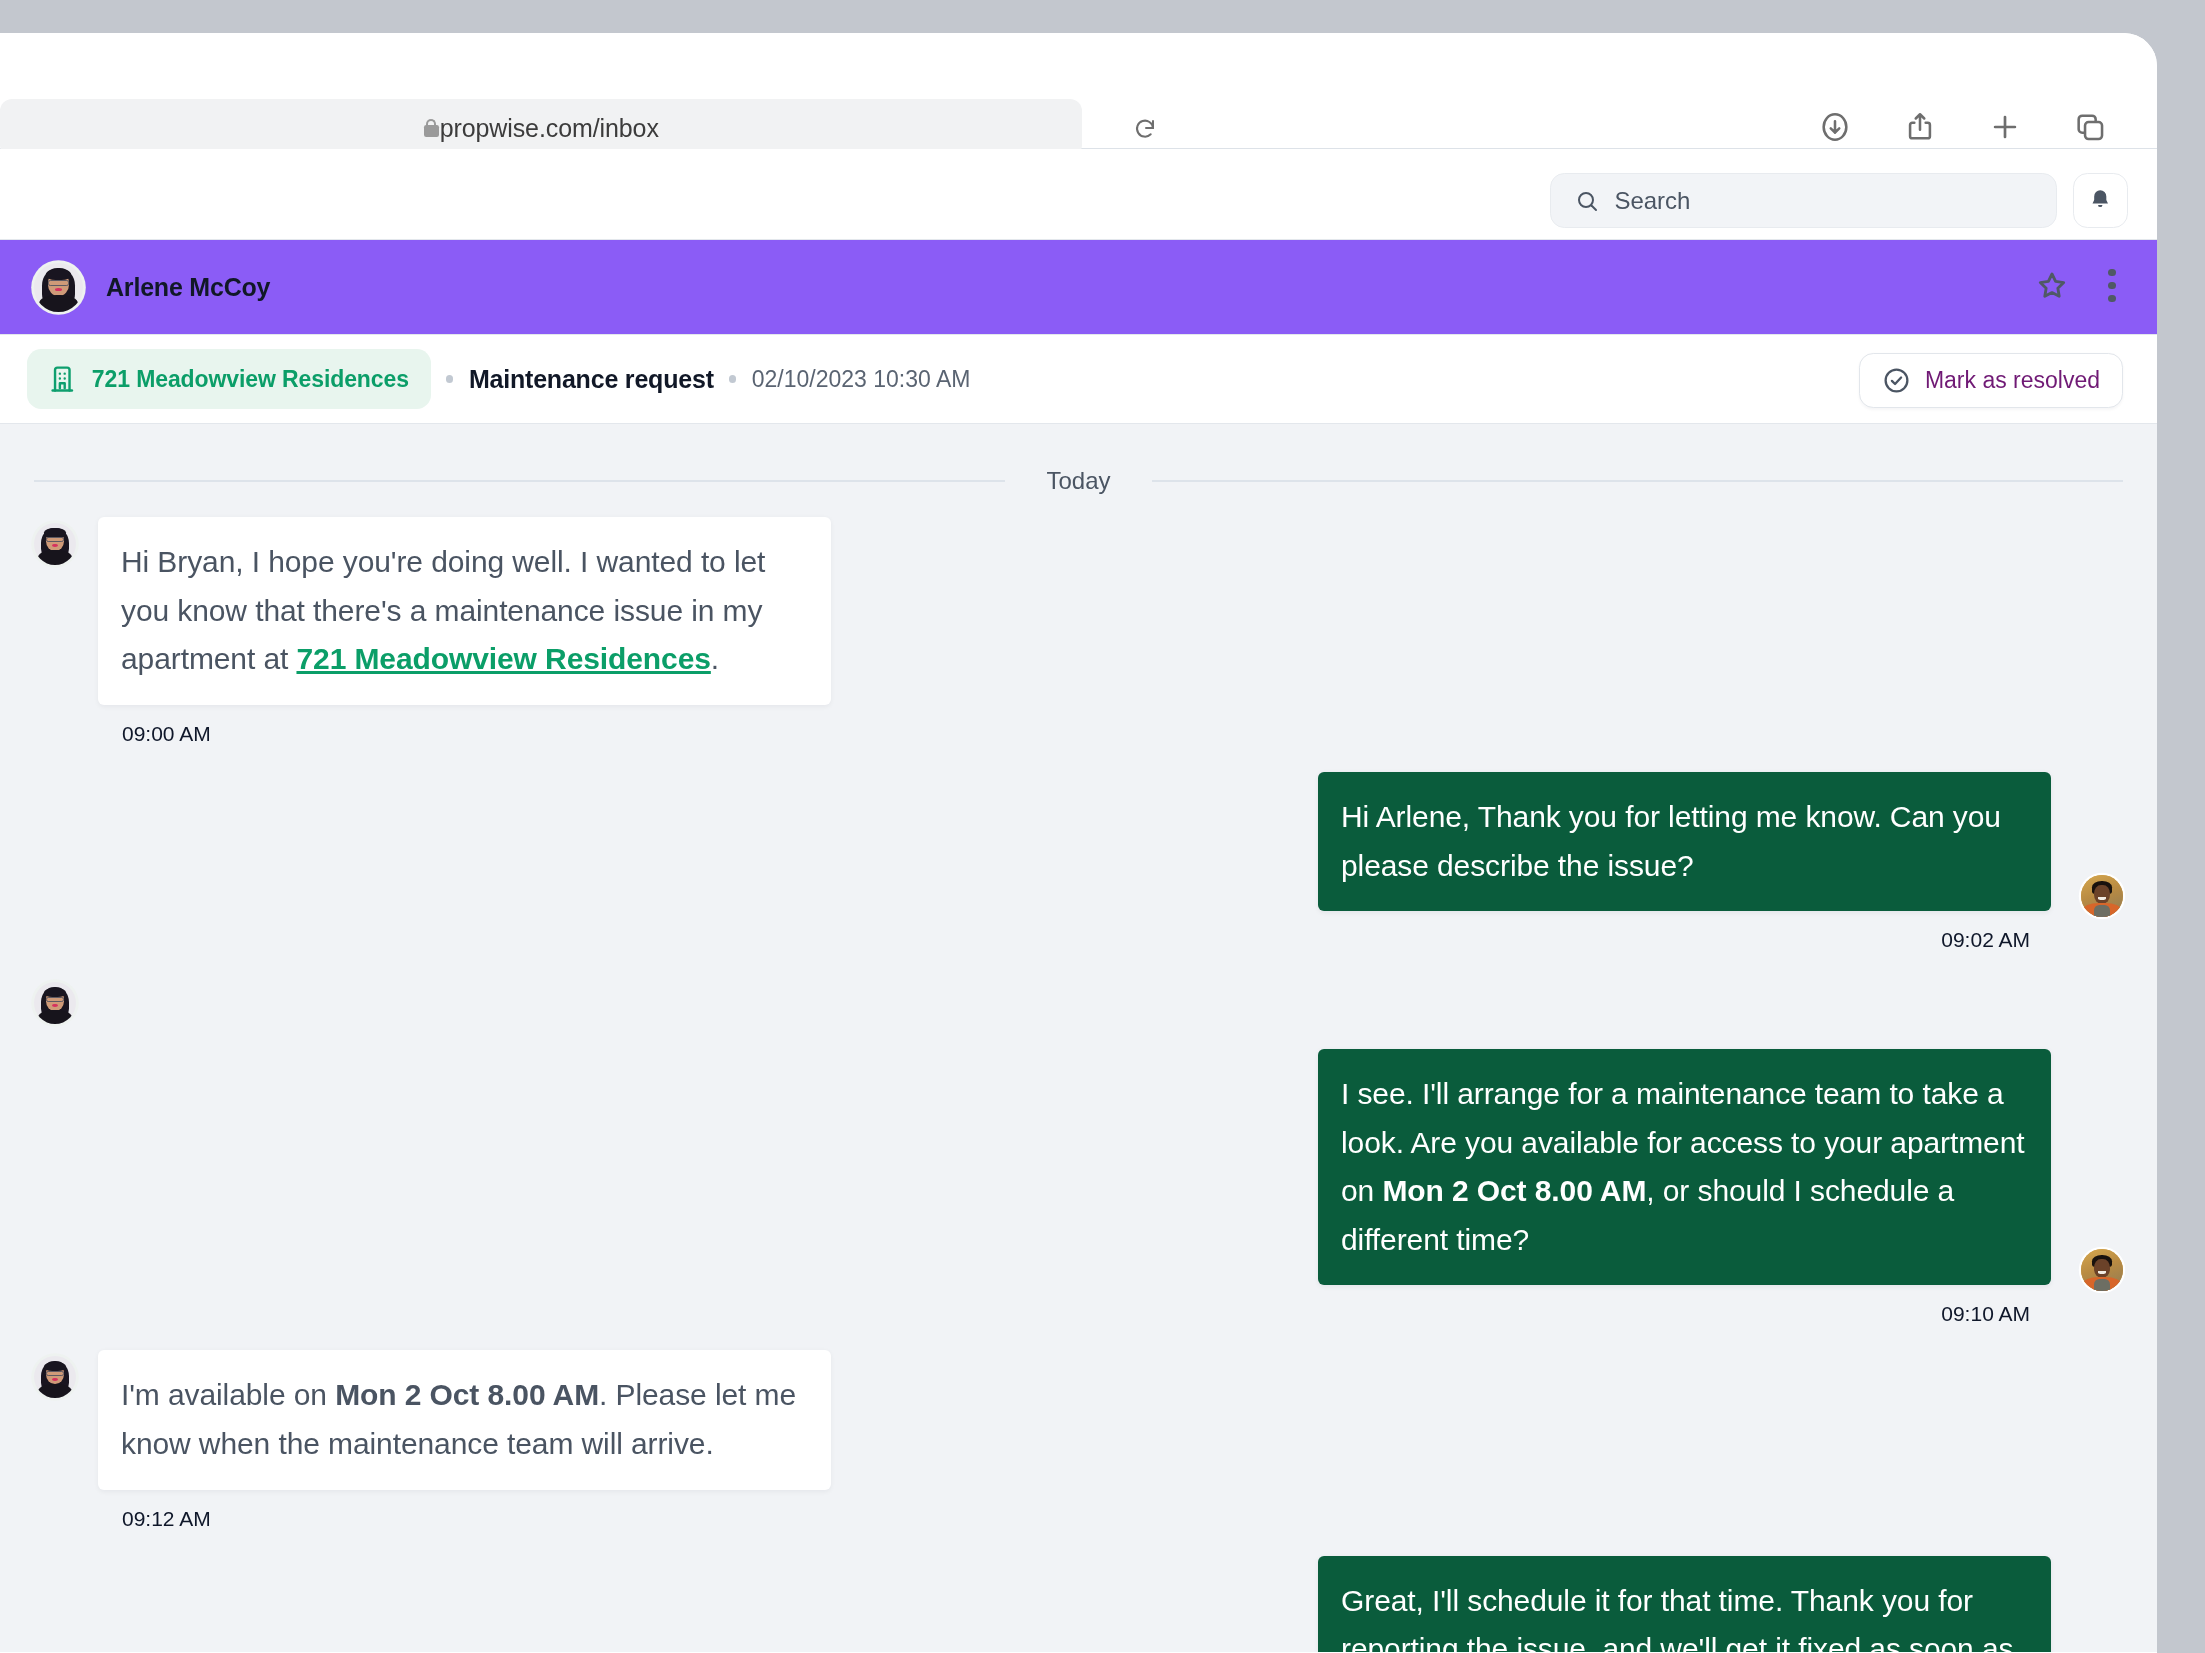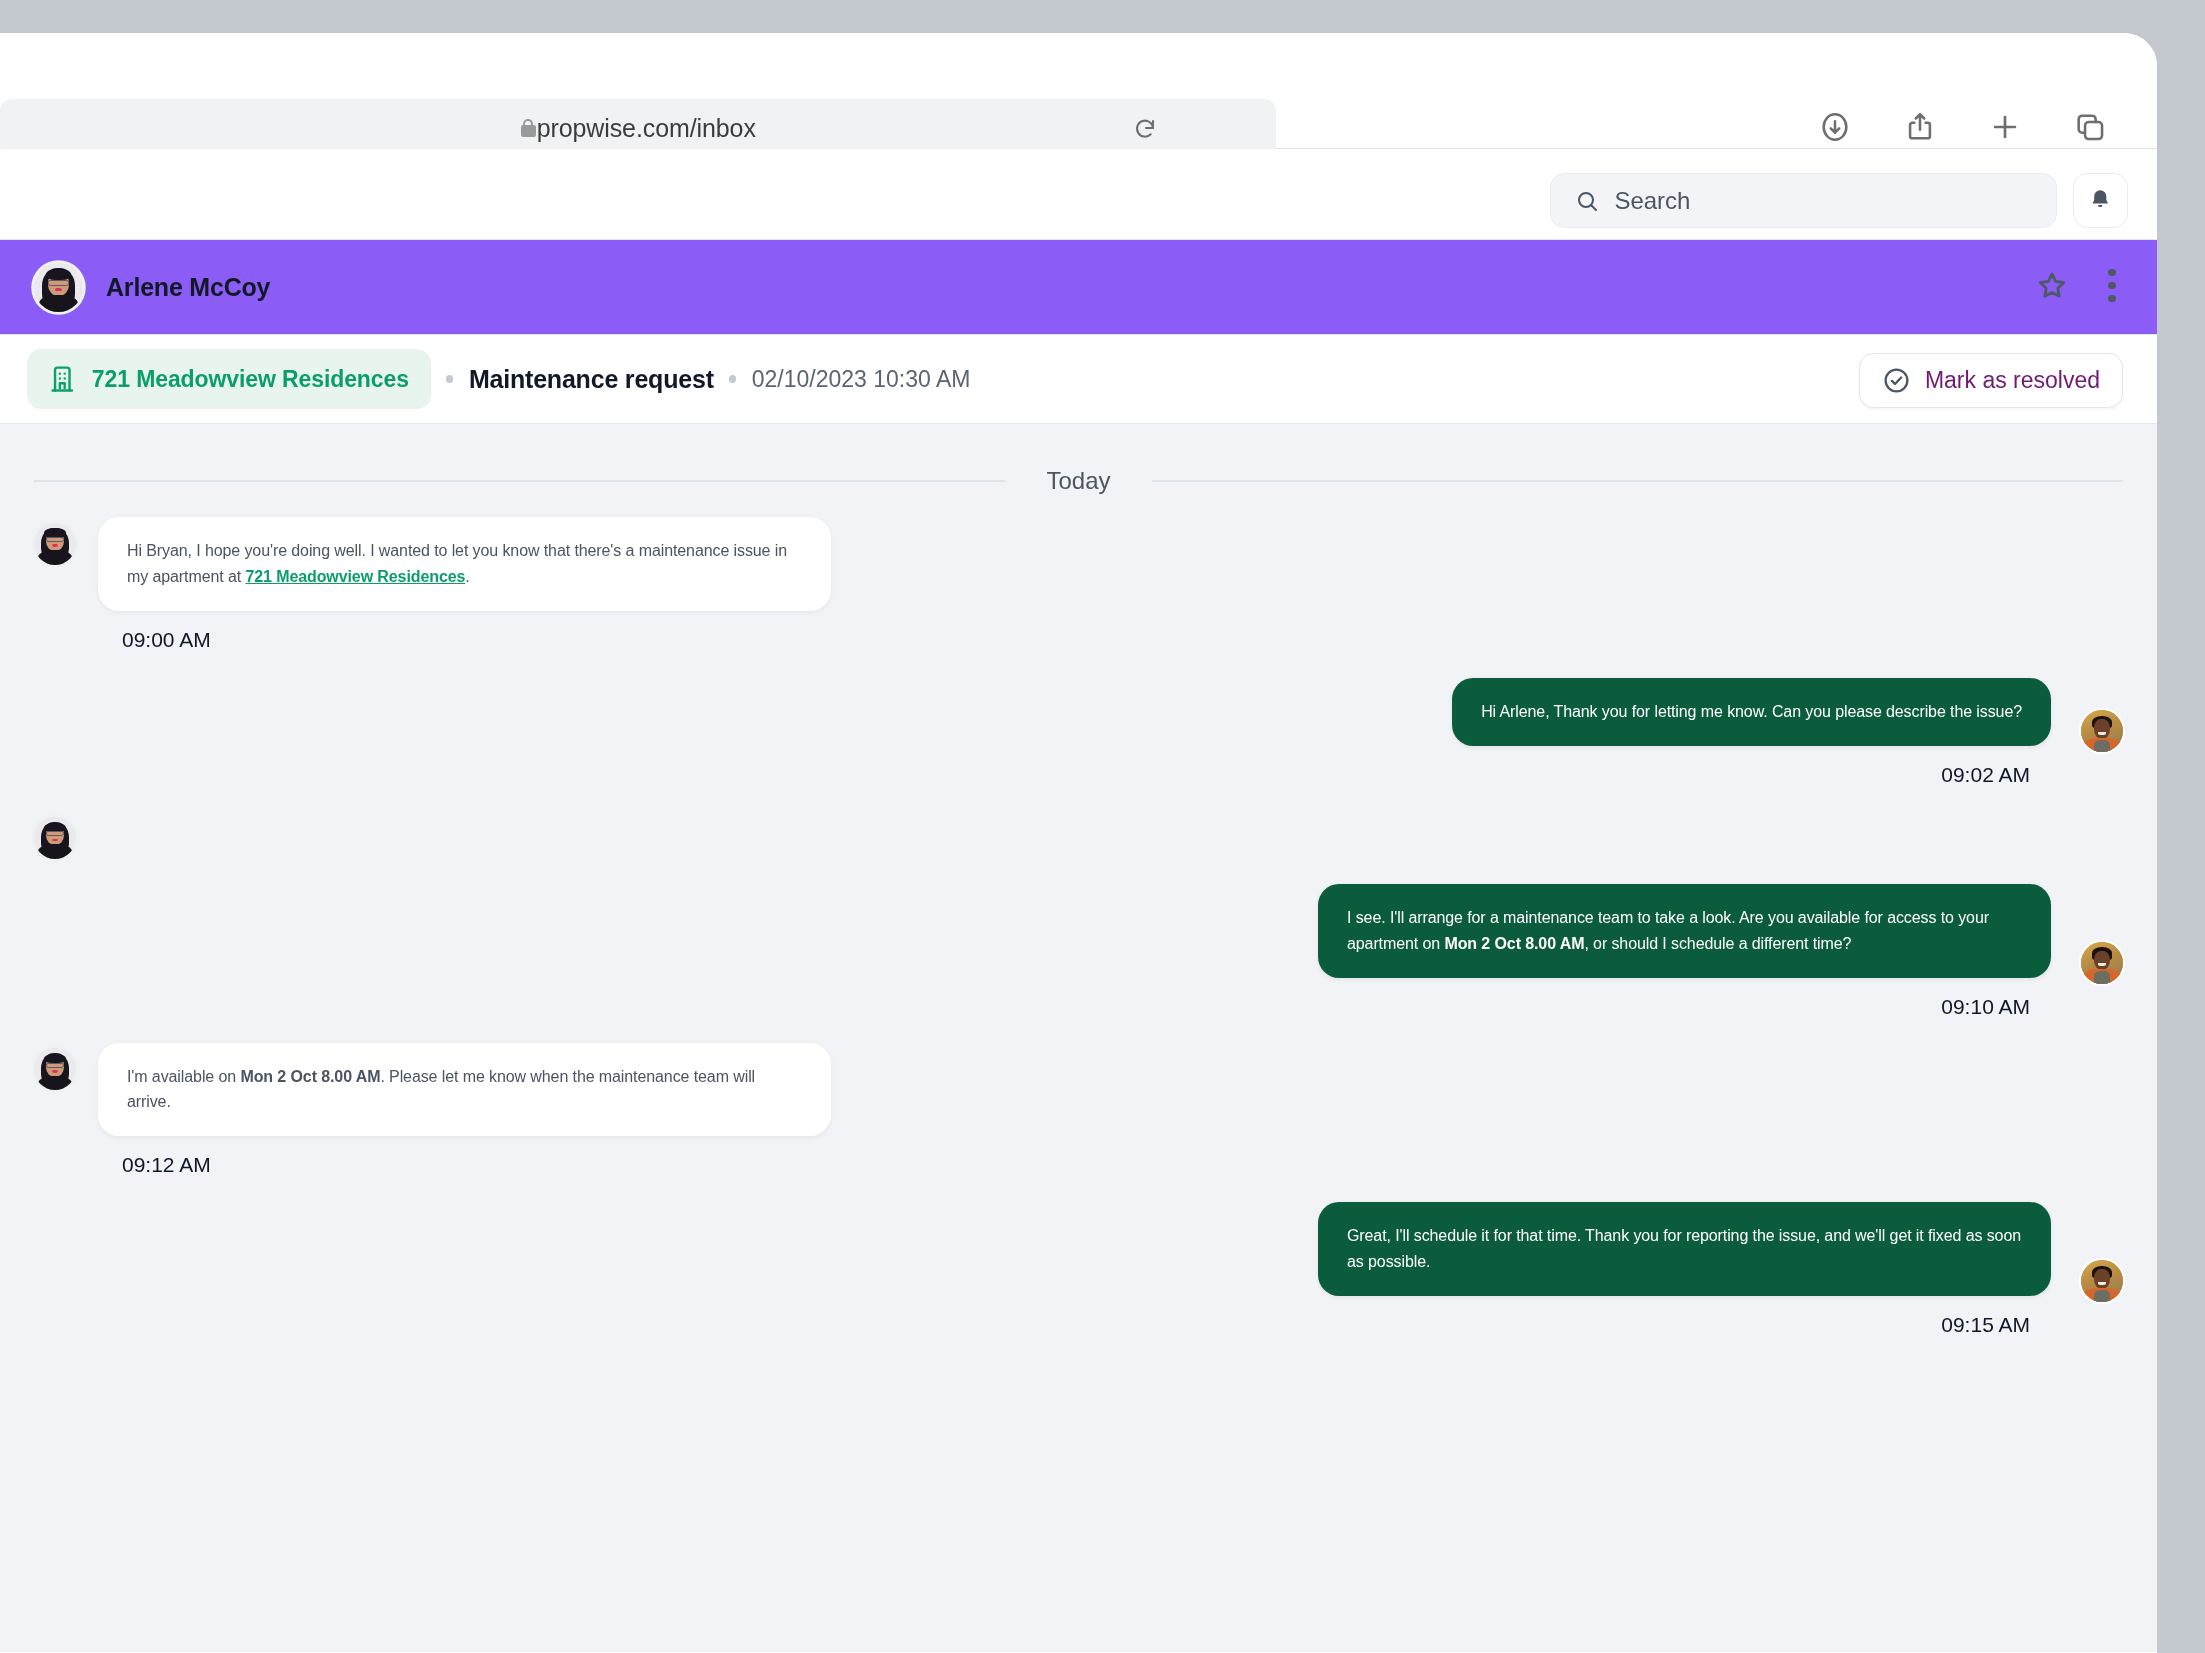--- a/index.html
+++ b/index.html
@@ -29,21 +29,21 @@
     position: relative;
     height: 116px;
     background: #ffffff;
     border-bottom: 1.7px solid #dde2e8;
   }
 
   #url-bar {
     position: absolute;
     left: 0;
     top: 66px;
-    width: 1276px;
+    width: 1082px;
     height: 58px;
     background: #f1f2f3;
     border-radius: 12px;
     display: flex;
     align-items: center;
     justify-content: center;
   }
 
   #lock-icon { width: 16.5px; height: 19px; position: relative; }
   #lock-icon .shackle {
@@ -304,25 +304,25 @@
   #day-divider .rule { flex: 1; height: 1.7px; background: #dde3ea; }
   #day-label { font-size: 24px; color: #4b5563; }
 
   .msg-row { display: flex; align-items: flex-start; }
   .msg-row.incoming { justify-content: flex-start; }
   .msg-row.outgoing { justify-content: flex-end; gap: 9px; }
 
   .msg-group { display: flex; flex-direction: column; }
 
   .bubble {
-    font-size: 16px;
+    font-size: 30px;
     line-height: 1.62;
     letter-spacing: -0.1px;
-    border-radius: 21px;
-    padding: 21px 29px;
+    border-radius: 6px;
+    padding: 21px 23px;
   }
   .bubble.in {
     background: #ffffff;
     color: #4a5462;
     box-shadow: 0 1.7px 5.5px rgba(16,24,40,0.05);
     max-width: 733px;
   }
   .bubble.out {
     background: #0a5c3c;
     color: #ffffff;

